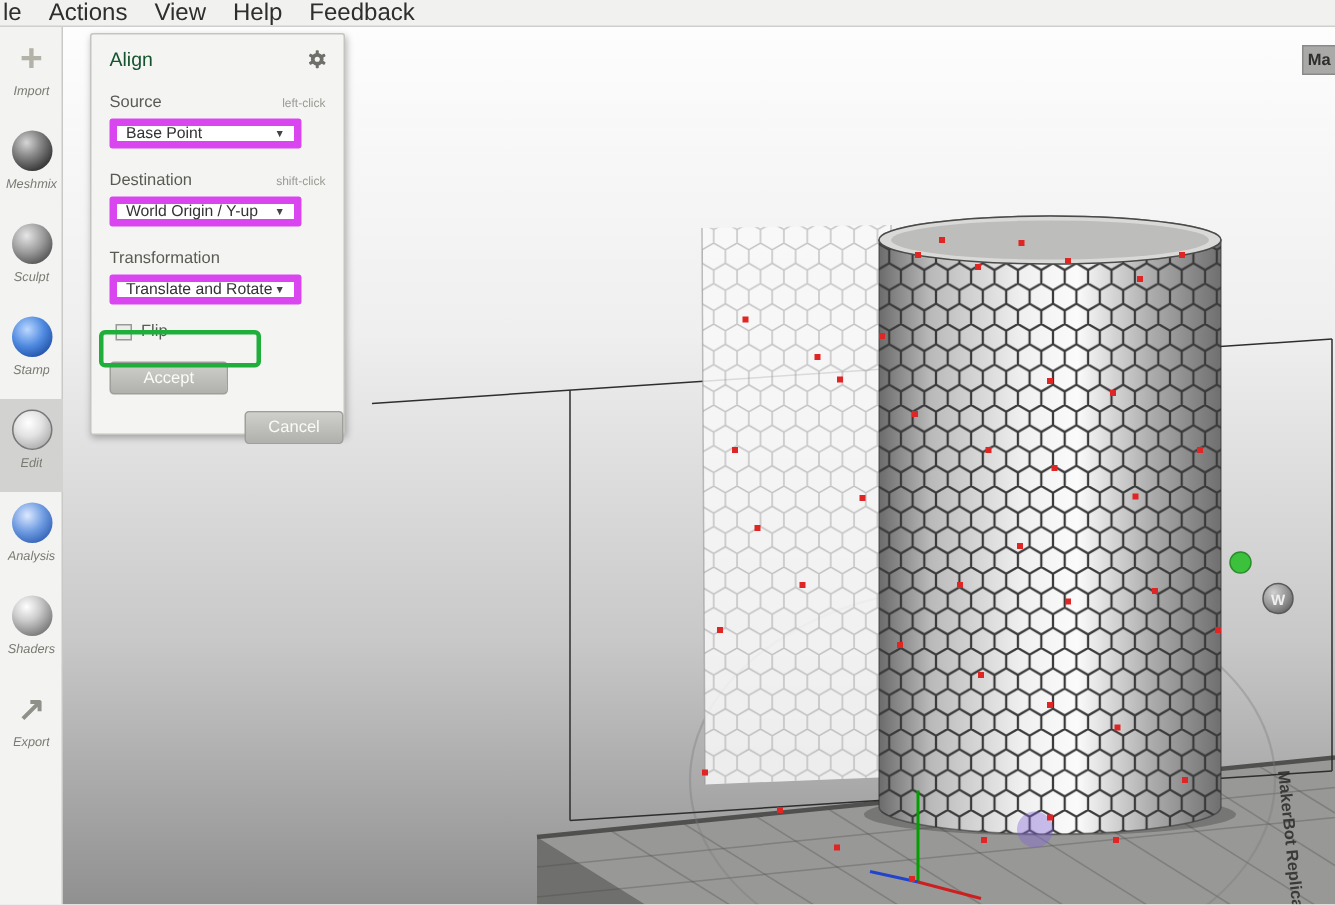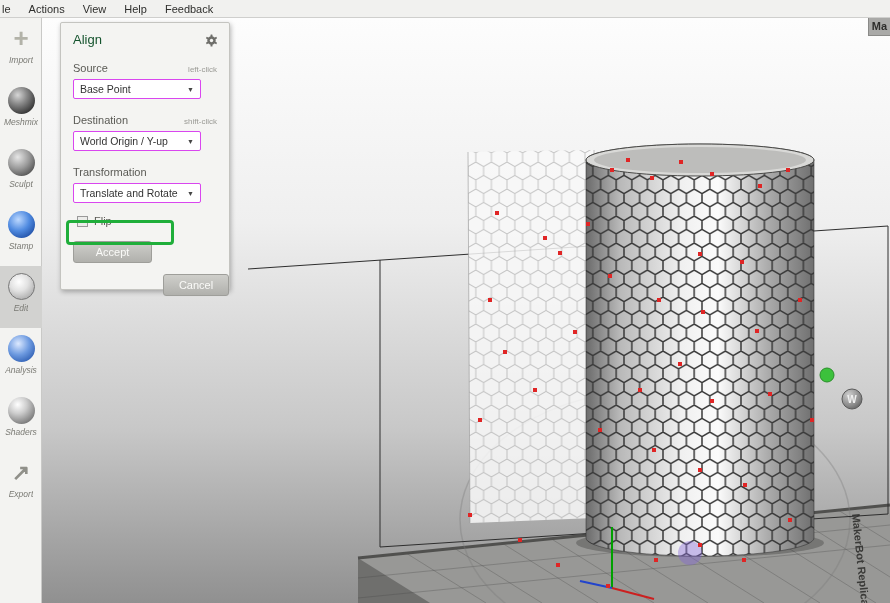--- a/index.html
+++ b/index.html
@@ -3,21 +3,21 @@
 <meta charset="utf-8">
 <style>
   html,body{margin:0;padding:0;background:#ddd;}
   *{box-sizing:border-box;font-family:"Liberation Sans",sans-serif;}
   .stage{position:relative;width:890px;height:603px;overflow:hidden;background:#fff;}
 
   
   .menubar{position:absolute;left:0;top:0;width:890px;height:18px;background:#f1f1ef;
     border-bottom:1px solid #cfcfcd;display:flex;align-items:center;gap:18px;
     padding-left:2px;z-index:50;}
-  .menu-item{font-size:11px;color:#2e2e2c;cursor:default;}
+  .menu-item{font-size:16px;color:#2e2e2c;cursor:default;}
 
   
   .sidebar{position:absolute;left:0;top:18px;width:42px;height:585px;background:#f3f3f1;
     border-right:1px solid #c9c9c7;z-index:40;display:flex;flex-direction:column;}
   .side-item{width:42px;height:62px;display:flex;flex-direction:column;align-items:center;
     justify-content:flex-start;padding-top:7px;}
   .side-item.selected{background:#d2d2d0;}
   .side-label{font-size:8.5px;color:#7a7a74;margin-top:3px;white-space:nowrap;overflow:hidden;max-width:42px;font-style:italic;}
   .sphere{width:27px;height:27px;border-radius:50%;}
   .i-meshmix{background:radial-gradient(circle at 36% 30%,#d6d6d6 0%,#8a8a8a 35%,#3b3b3b 75%,#222 100%);}
@@ -30,33 +30,33 @@
   .glyph-icon{font-size:26px;font-weight:bold;color:#b2b2a8;line-height:27px;height:27px;}
   .glyph-export{font-size:22px;color:#90908a;}
 
   
   .viewport-bg{position:absolute;left:42px;top:18px;width:848px;height:585px;
     background:linear-gradient(180deg,#fdfdfd 0%,#efefef 35%,#c8c8c8 70%,#909090 100%);z-index:1;}
   svg.scene{position:absolute;left:0;top:0;z-index:10;}
   .markers-layer{position:absolute;left:0;top:0;width:890px;height:603px;z-index:12;pointer-events:none;}
   .red-marker{position:absolute;width:4px;height:4px;margin-left:-2px;margin-top:-2px;}
 
-  .corner-badge{position:absolute;top:16px;right:0;width:22px;height:20px;background:#a9a9a7;
+  .corner-badge{position:absolute;top:30px;right:0;width:22px;height:20px;background:#a9a9a7;
     border:1px solid #8a8a88;border-right:none;color:#2e2e2c;font-size:11px;font-weight:bold;
     display:flex;align-items:center;justify-content:center;z-index:15;}
 
   
   .align-panel{position:absolute;left:60px;top:22px;width:170px;height:268px;background:#f4f4f2;
     border:1px solid #c4c4c0;border-radius:2px;box-shadow:1px 2px 5px rgba(0,0,0,0.28);z-index:30;}
   .panel-title{font-size:13px;color:#14532d;padding:9px 12px 0 12px;}
   .gear-btn{position:absolute;right:10px;top:10px;width:14px;height:14px;cursor:pointer;}
   .fld-row{display:flex;justify-content:space-between;align-items:baseline;padding:0 12px;margin-top:15px;}
   .fld-label{font-size:11px;color:#5a5a55;}
   .fld-hint{font-size:8px;color:#9a9a95;margin-left:10px;}
-  .dropdown{margin:5px 0 0 12px;width:128px;height:20px;background:#fff;border:1px solid #d946ef;
+  .dropdown{margin:5px 0 0 12px;width:128px;height:20px;background:#fff;border:5px solid #d946ef;
     display:flex;align-items:center;justify-content:space-between;padding:0 6px;font-size:10.5px;
     color:#333;border-radius:2px;cursor:pointer;}
   .dd-arrow{font-size:7px;color:#444;}
   .flip-row{display:flex;align-items:center;gap:6px;margin:12px 0 0 16px;}
   .checkbox{width:11px;height:11px;background:#ececea;border:1px solid #999;}
   .flip-label{font-size:11px;color:#5a5a55;}
   .annotation-box{position:absolute;left:5px;top:197px;width:108px;height:25px;
     border:3px solid #1fae3a;border-radius:4px;pointer-events:none;}
   .btn-row{display:flex;gap:11px;margin:14px 0 0 12px;}
   .btn{height:22px;border-radius:3px;background:linear-gradient(#cfcfcb,#b0b0ac);color:#fafaf8;

